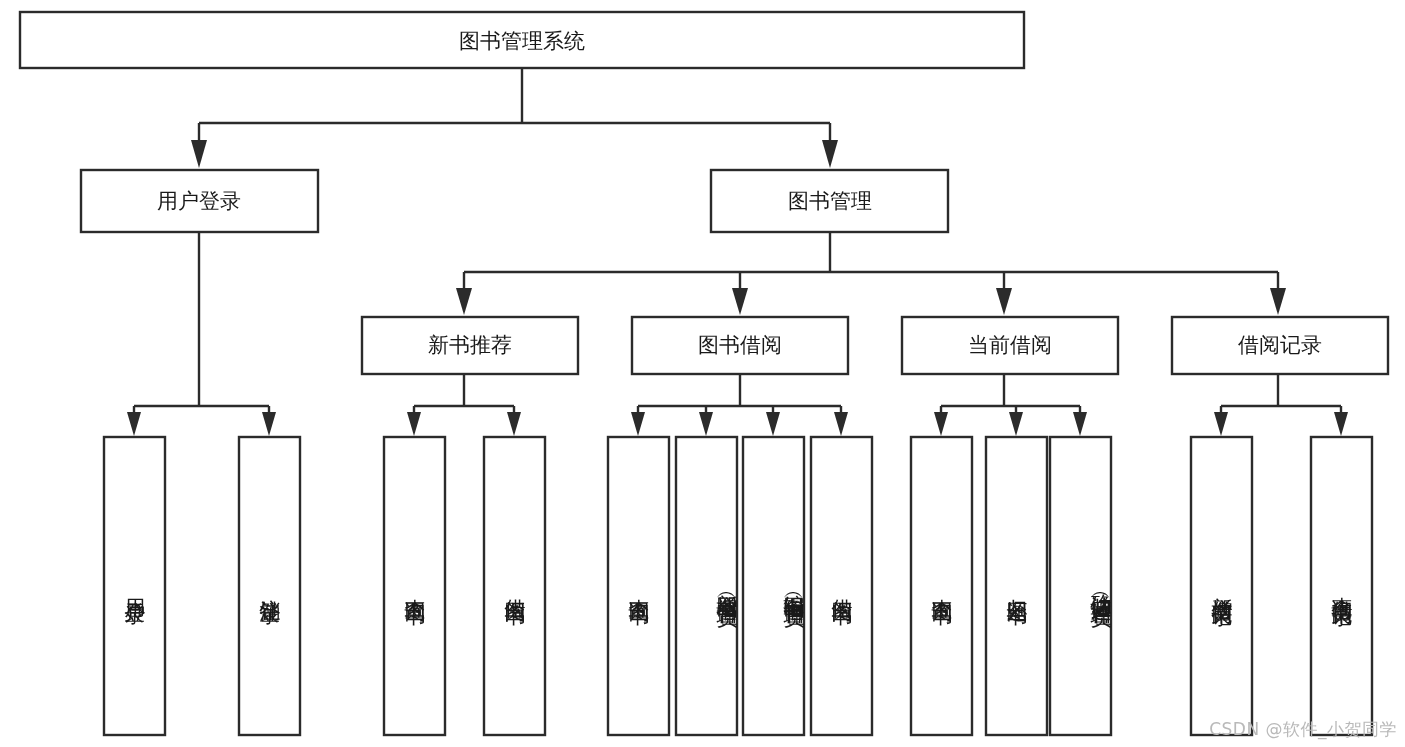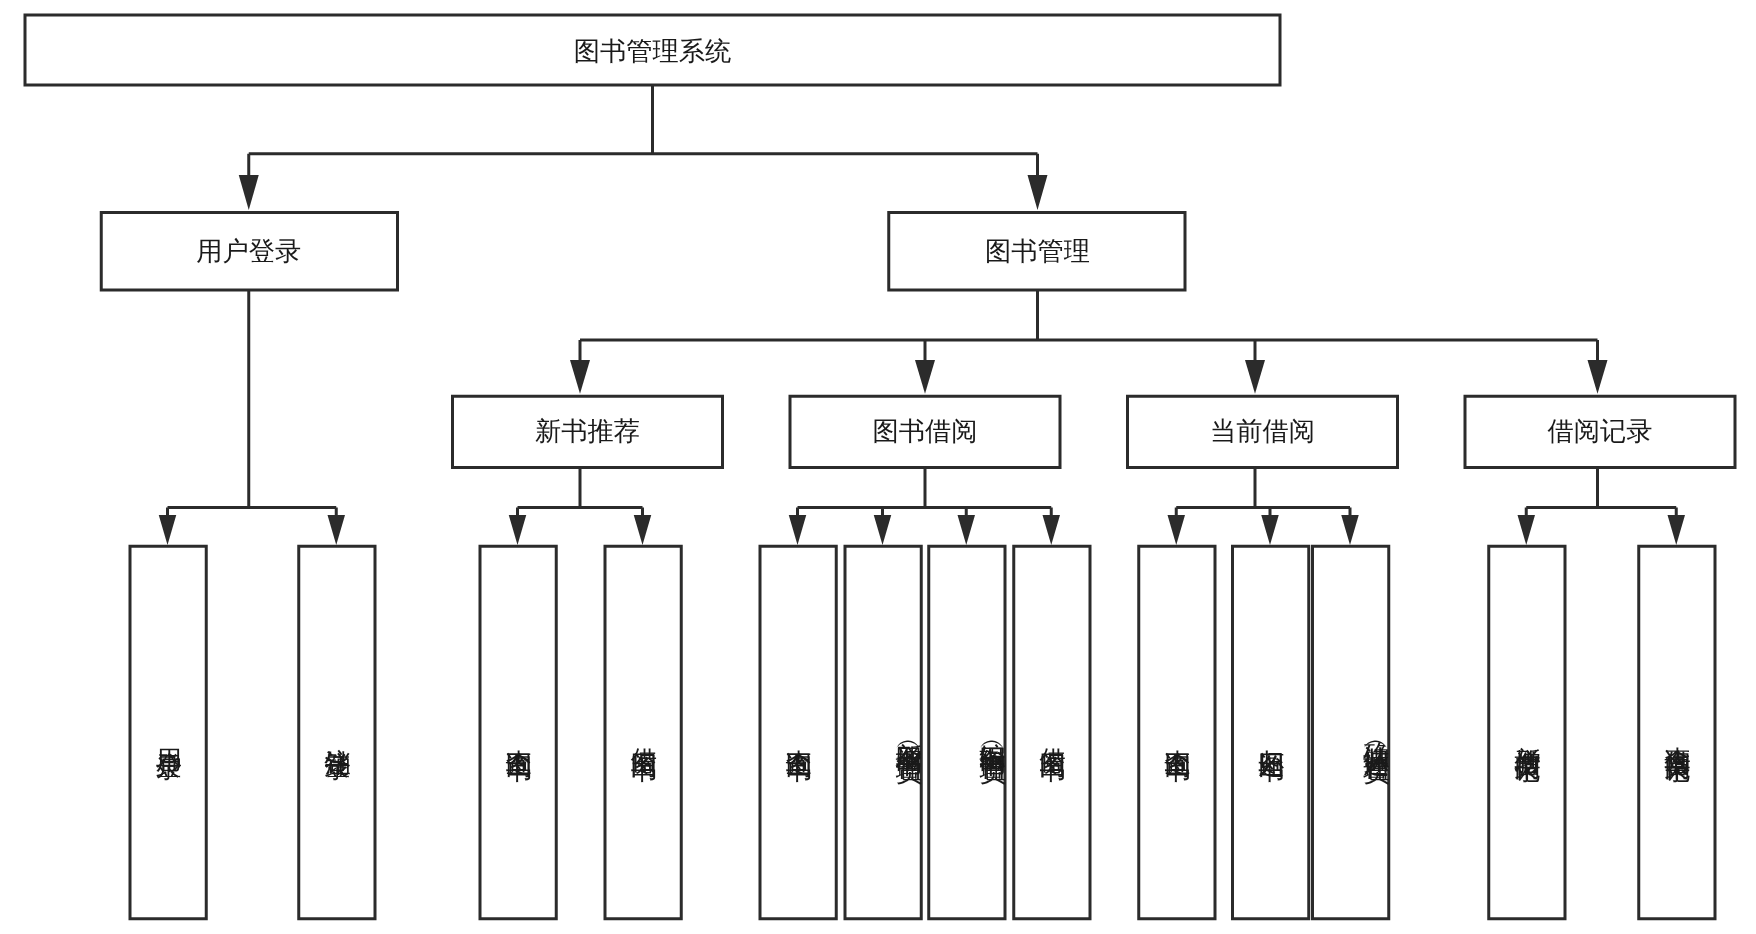--- a/index.html
+++ b/index.html
@@ -212,14 +212,15 @@
   <div class="leaf-label" style="left:608px; top:437px; width:61px; height:298px;">查询图书</div>
   <div class="leaf-label" style="left:676px; top:437px; width:61px; height:298px; align-items:flex-start;">新增图书（管理员）</div>
   <div class="leaf-label" style="left:743px; top:437px; width:61px; height:298px; align-items:flex-start;">编辑图书（管理员）</div>
   <div class="leaf-label" style="left:811px; top:437px; width:61px; height:298px;">借阅图书</div>
   <div class="leaf-label" style="left:911px; top:437px; width:61px; height:298px;">查询图书</div>
   <div class="leaf-label" style="left:986px; top:437px; width:61px; height:298px;">归还图书</div>
   <div class="leaf-label" style="left:1050px; top:437px; width:61px; height:298px; align-items:flex-start;">确认归还（管理员）</div>
   <div class="leaf-label" style="left:1191px; top:437px; width:61px; height:298px;">新增借阅记录</div>
   <div class="leaf-label" style="left:1311px; top:437px; width:61px; height:298px;">查询借阅记录</div>
 
+  <div class="watermark">CSDN @软件_小贺同学</div>
 
 </div>
 
 </body></html>

